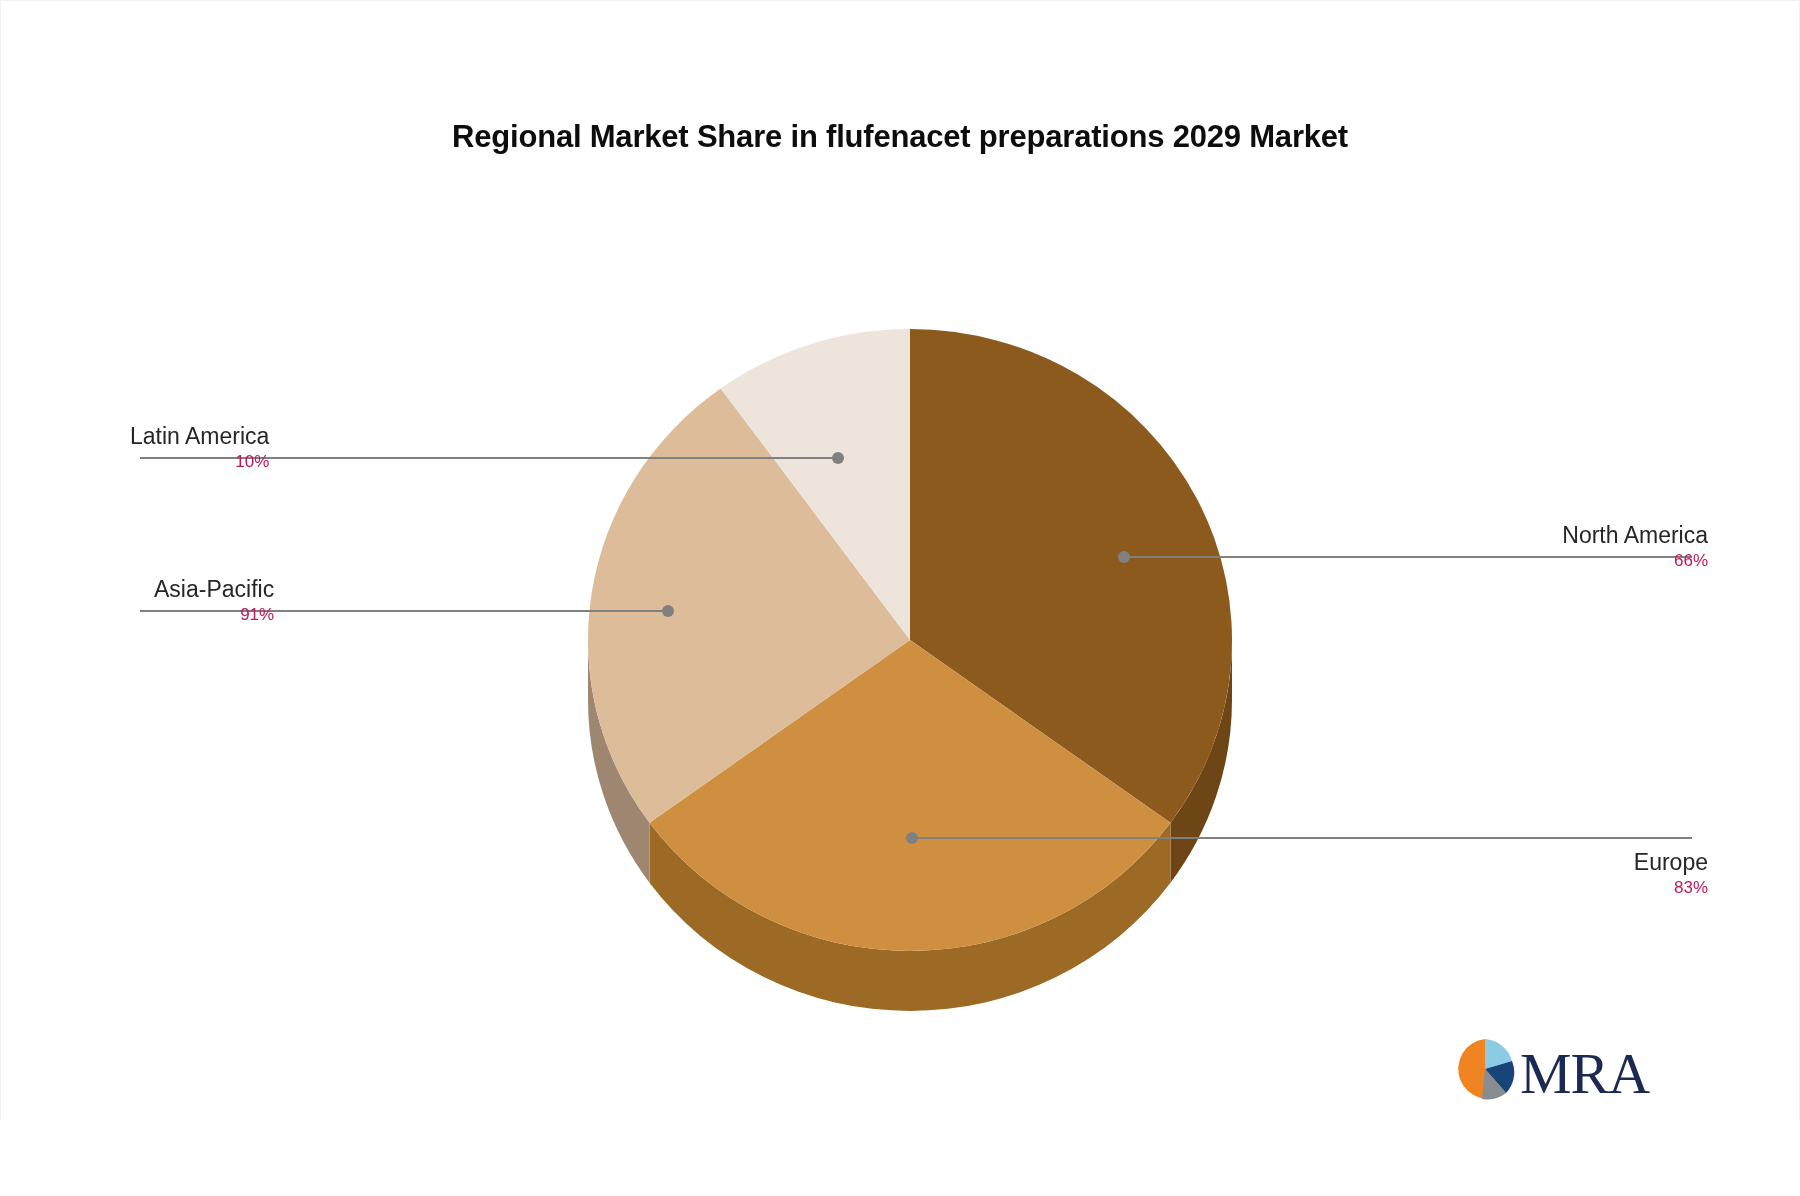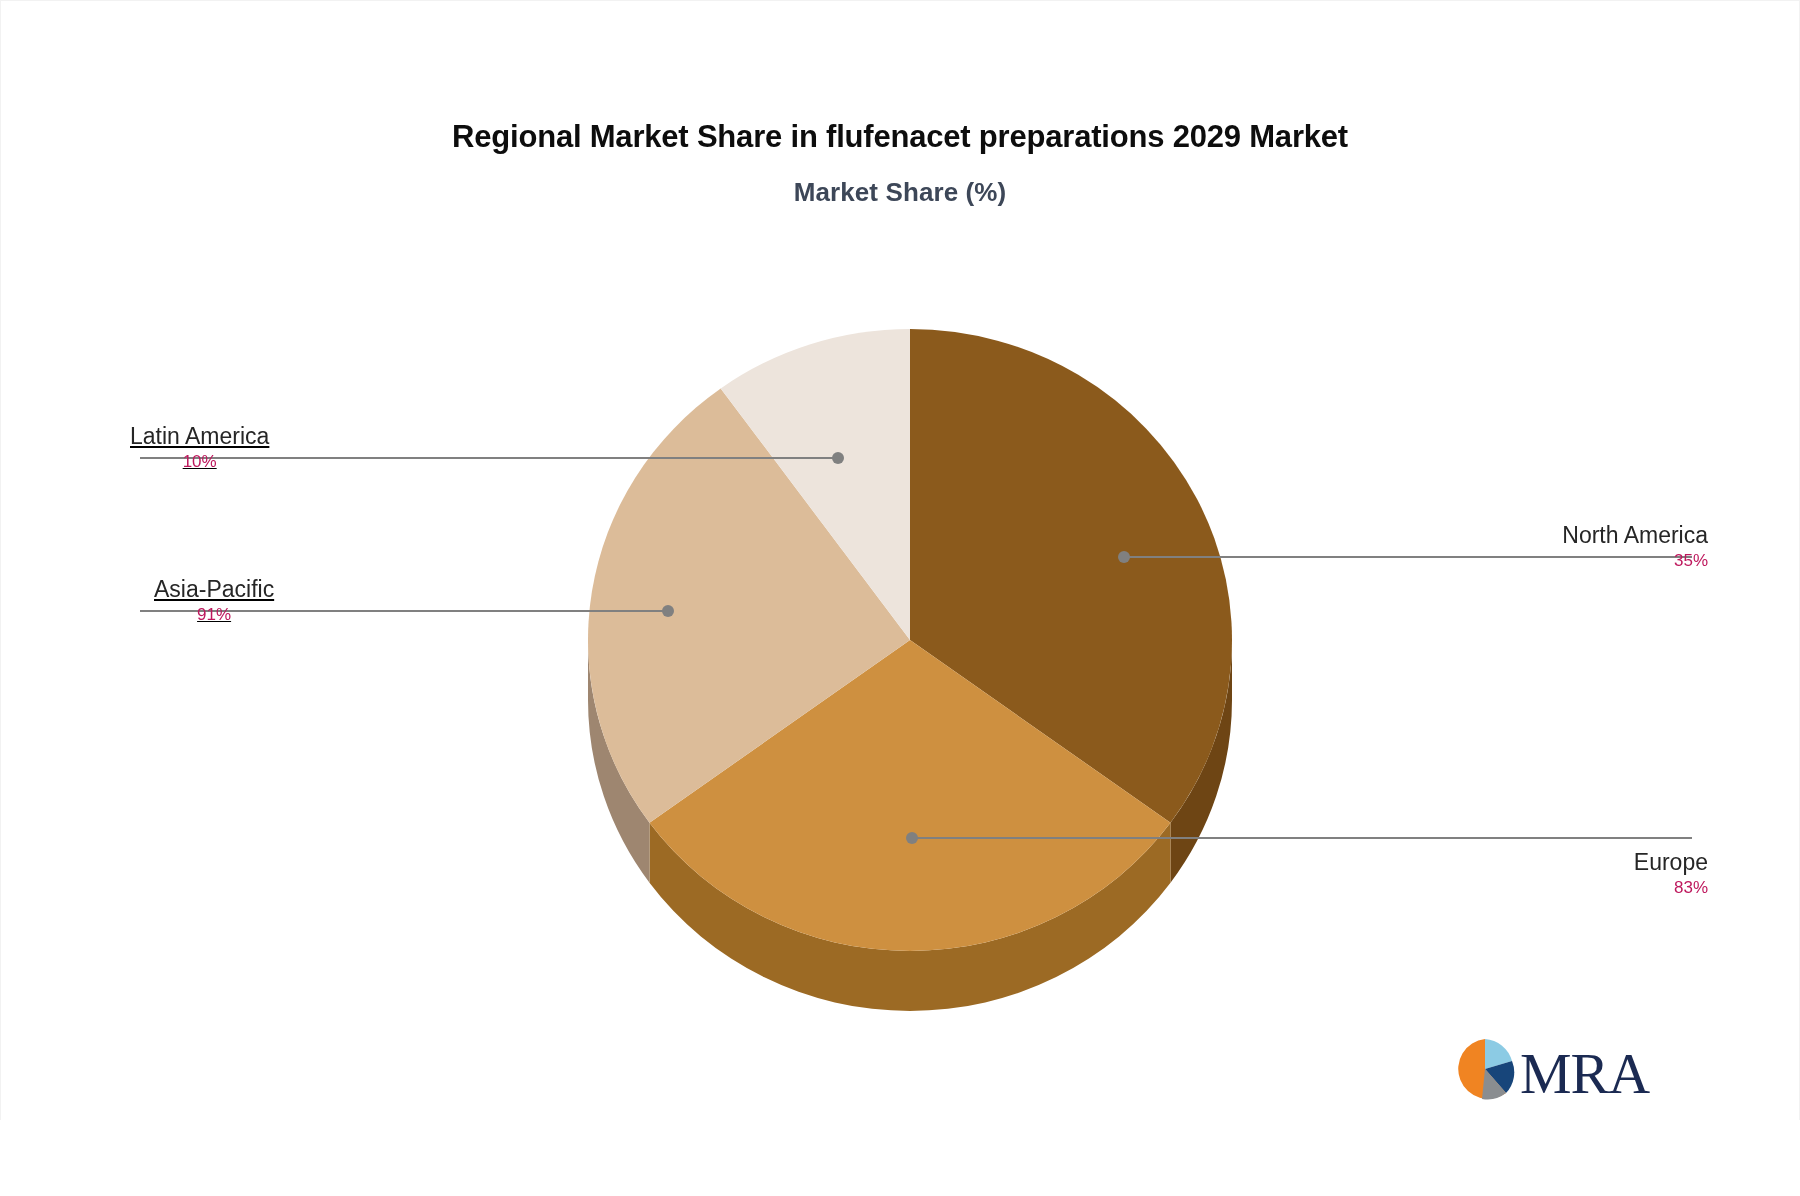--- a/index.html
+++ b/index.html
@@ -73,21 +73,21 @@
     color: #262626;
     line-height: 1.25;
     white-space: nowrap;
   }
   .callout .val {
     font-size: 17px;
     color: #be185d;
     line-height: 1.25;
     white-space: nowrap;
   }
-  .callout.left  { text-align: center; text-decoration: underline; }
+  .callout.left  { text-align: right; }
   .callout.right { text-align: right; }
 
   
   #logo {
     position: absolute;
     left: 1452px;
     top: 1032px;
     width: 200px;
     height: 74px;
     display: flex;
@@ -107,21 +107,20 @@
 </style>
 </head>
 <body>
 
 <div id="canvas">
 
   <div id="frame-border"></div>
 
   <div id="title-block">
     <div id="chart-title">Regional Market Share in flufenacet preparations 2029 Market</div>
-    <div id="chart-subtitle">Market Share (%)</div>
   </div>
 
   <div id="pie-wrap">
     <svg id="pie-svg" width="1800" height="1196" viewBox="0 0 1800 1196">
 
       <g>
           <path d="M 1232.0 640.0 A 322 311 0 0 1 1170.5 822.8 L 1170.5 882.8 A 322 311 0 0 0 1232.0 700.0 Z" fill="#6E4514"></path>
           <path d="M 1170.5 822.8 A 322 311 0 0 1 649.5 822.8 L 649.5 882.8 A 322 311 0 0 0 1170.5 882.8 Z" fill="#9C6A24"></path>
           <path d="M 649.5 822.8 A 322 311 0 0 1 588.0 640.0 L 588.0 700.0 A 322 311 0 0 0 649.5 882.8 Z" fill="#9E8670"></path>
         </g>
@@ -157,21 +156,21 @@
     <div class="val">10%</div>
   </div>
 
   <div class="callout left" style="left:130px; top:575px;margin-left:24px;">
     <div class="cat">Asia-Pacific</div>
     <div class="val">91%</div>
   </div>
 
   <div class="callout right" style="right:108px; top:521px;">
     <div class="cat">North America</div>
-    <div class="val">35%</div>
+    <div class="val">66%</div>
   </div>
 
   <div class="callout right" style="right:108px; top:848px;">
     <div class="cat">Europe</div>
     <div class="val">83%</div>
   </div>
 
   <div id="logo">
     <svg id="logo-mark" width="66" height="66" viewBox="0 0 66 66">
 

